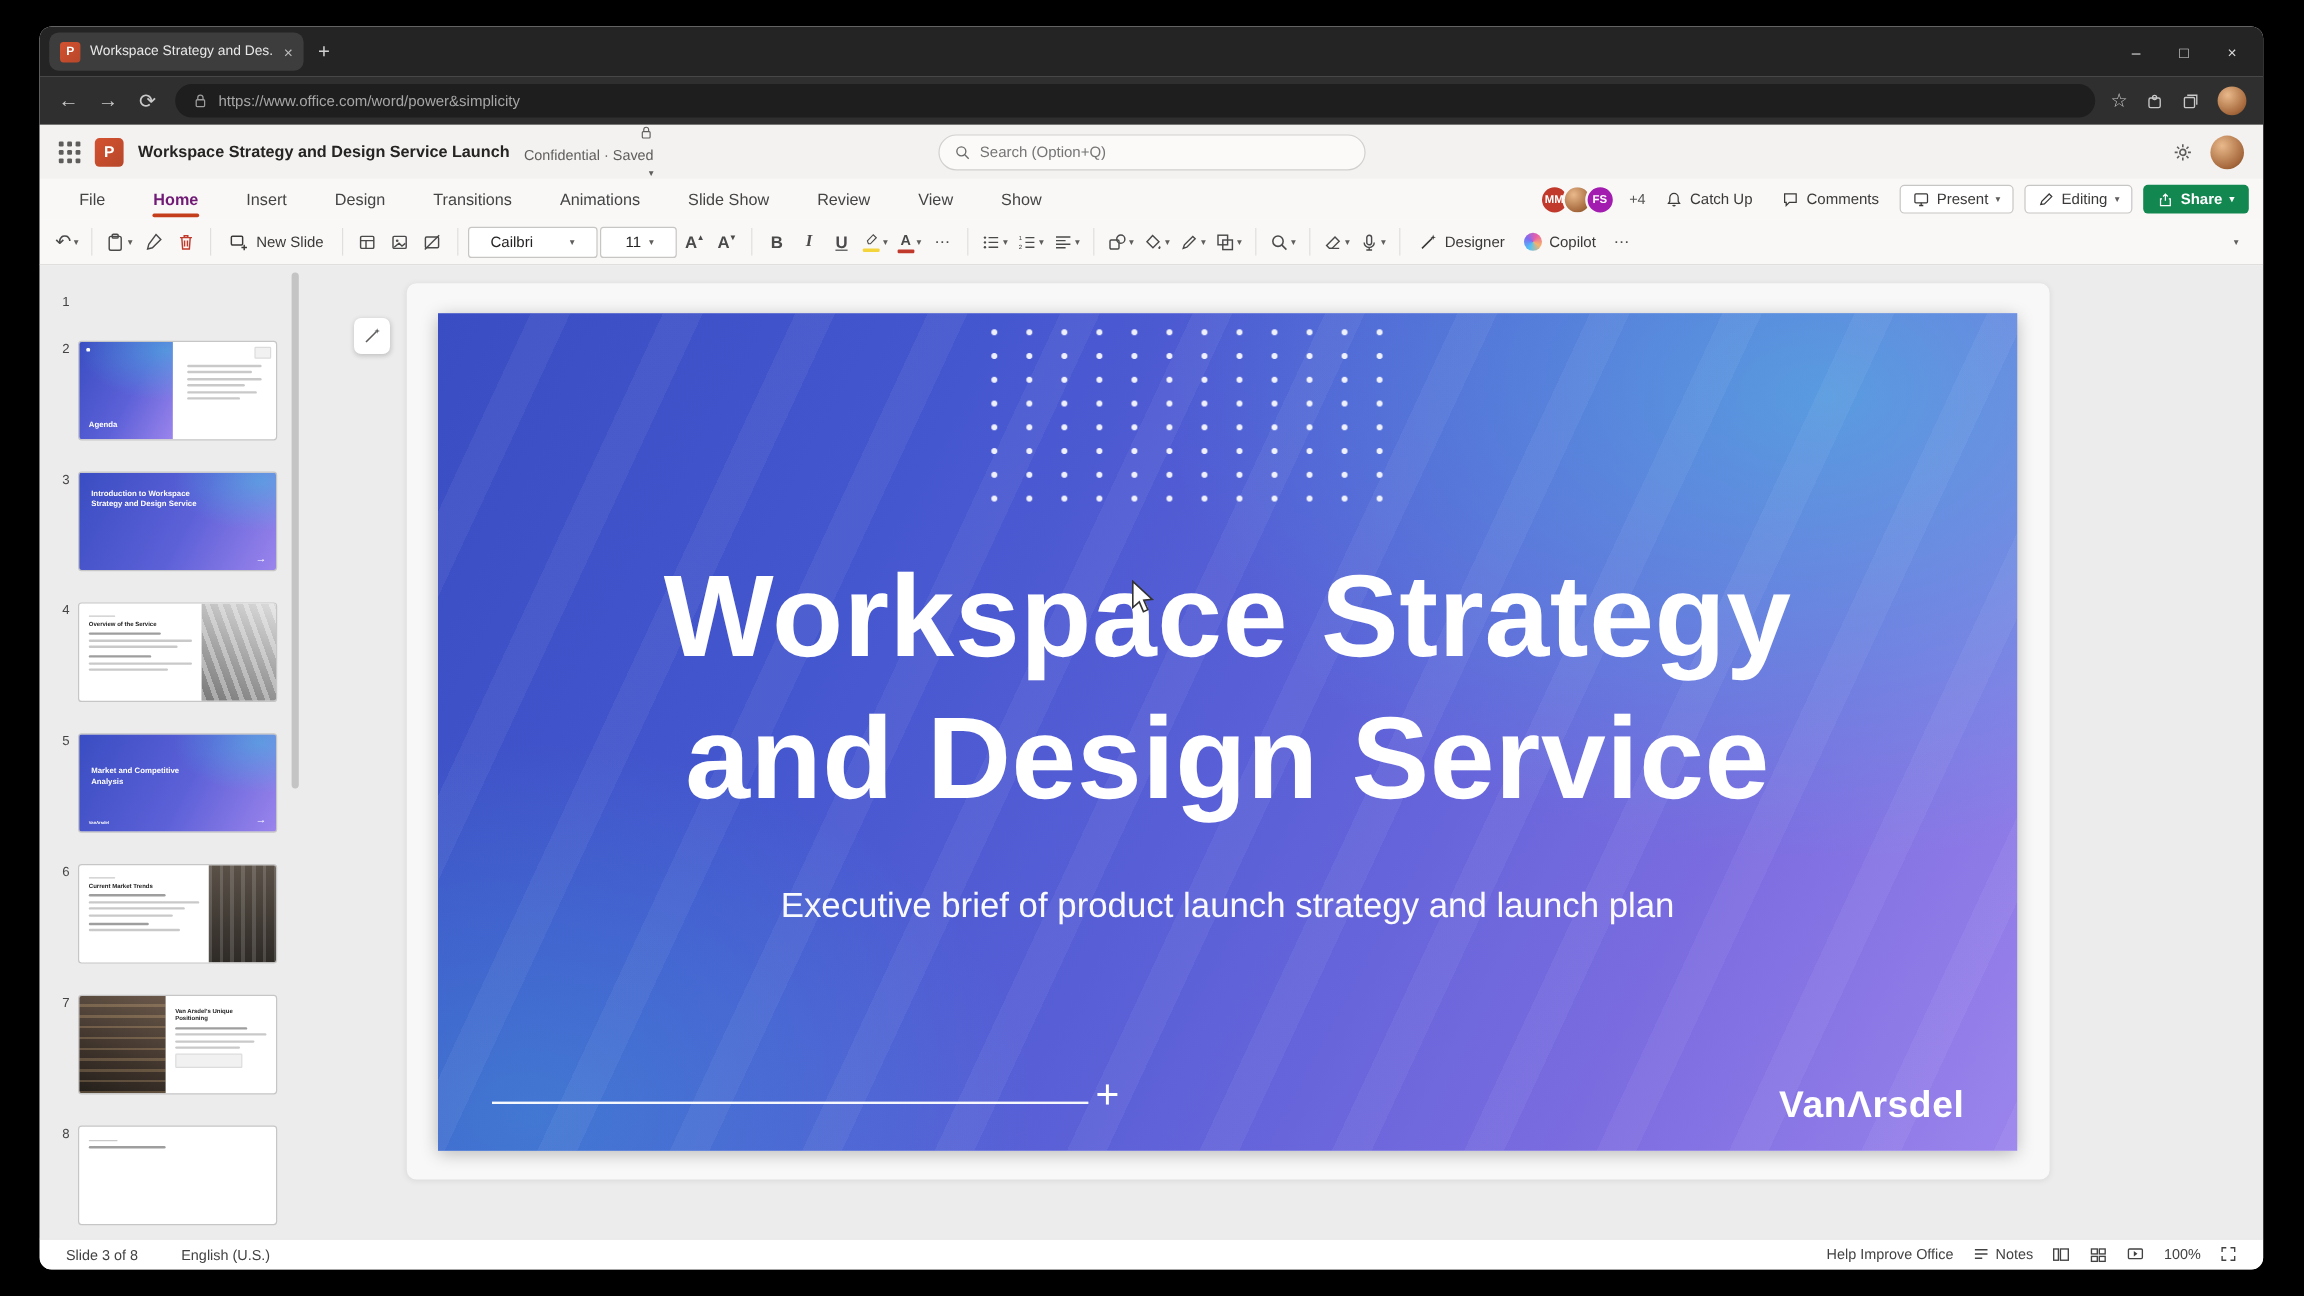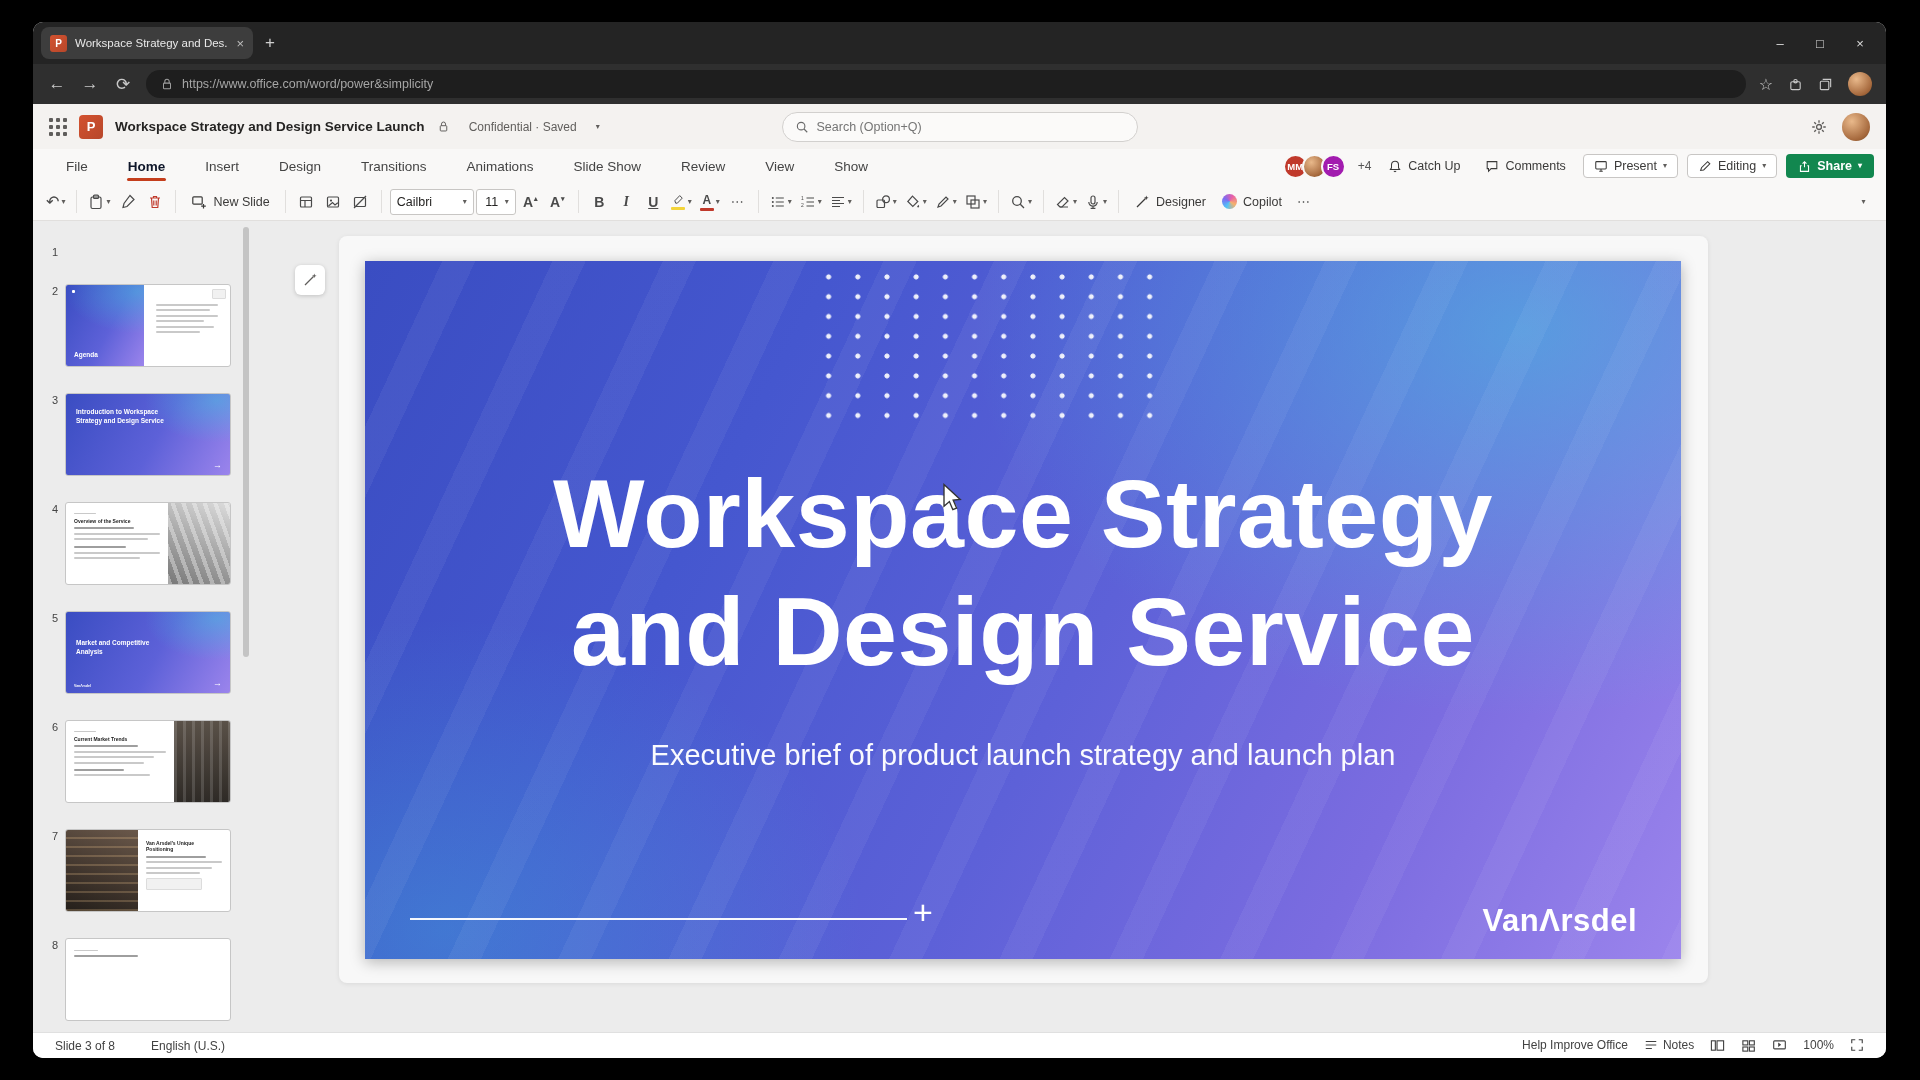--- a/index.html
+++ b/index.html
@@ -28,31 +28,31 @@
   .urlicons { display:flex; align-items:center; gap:15px; color:#c9c9c9; }
   .uravatar { width:24px; height:24px; border-radius:50%; background:radial-gradient(circle at 35% 30%, #e9b98b, #a5683c 70%, #6e441f); }
 
   
   .appheader { height:45px; background:#f4f2f0; display:flex; align-items:center; padding:0 16px; gap:12px; flex:0 0 auto; position:relative; }
   .waffle { display:grid; grid-template-columns:repeat(3,4px); grid-auto-rows:4px; gap:3px; }
   .waffle i { background:#5f5d5b; border-radius:1px; }
   .pptlogo { width:24px; height:24px; border-radius:4px; background:linear-gradient(135deg,#d35230,#b7472a);
              color:#fff; font-weight:700; font-size:13px; display:flex; align-items:center; justify-content:center; }
   .doctitle { font-size:13.5px; color:#252423; font-weight:600; }
-  .docmeta { display:flex; align-items:center; gap:19px; color:#605e5c; font-size:12px; }
+  .docmeta { display:flex; align-items:flex-end; gap:5px; color:#605e5c; font-size:12px;flex-direction:column; }
   .searchbox { position:absolute; left:50%; transform:translateX(-50%); width:356px; height:30px; background:#fbfaf9;
                border:1px solid #d2d0ce; border-radius:15px; display:flex; align-items:center; gap:8px; padding:0 12px; }
   .searchbox input { flex:1; border:none; outline:none; background:transparent; font-size:12.5px; color:#6b6b6b; font-family:inherit; }
   .hdrright { margin-left:auto; display:flex; align-items:center; gap:14px; color:#5f5d5b; }
   .hdravatar { width:28px; height:28px; border-radius:50%; background:radial-gradient(circle at 35% 30%, #e9b98b, #a5683c 70%, #6e441f); }
 
   
   .tabsrow { height:34px; background:#f9f8f7; display:flex; align-items:center; padding:0 12px 0 22px; gap:18px; flex:0 0 auto; }
   .rtab { font-size:13.5px; color:#444; padding:6px 11px; position:relative; white-space:nowrap; }
-  .rtab.active { font-weight:700; color:#0f172a; }
+  .rtab.active { font-weight:700; color:#701a75; }
   .rtab.active::after { content:""; position:absolute; left:10px; right:10px; bottom:-1px; height:3px; background:#c43e1c; border-radius:2px; }
   .collab { margin-left:auto; display:flex; align-items:center; gap:9px; }
   .avastack { display:flex; align-items:center; }
   .ava { width:25px; height:25px; border-radius:50%; border:2px solid #f9f8f7; display:flex; align-items:center; justify-content:center;
          font-size:9.5px; font-weight:700; color:#fff; margin-left:-6px; }
   .ava:first-child { margin-left:0; }
   .ava.photo { background:radial-gradient(circle at 35% 30%, #e9b98b, #a5683c 70%, #6e441f); }
   .overflowct { font-size:12px; color:#555; margin-left:3px; }
   .flatbtn { display:flex; align-items:center; gap:6px; font-size:12.5px; color:#3b3a39; padding:5px 8px; border-radius:4px; }
   .linedbtn { display:flex; align-items:center; gap:6px; font-size:12.5px; color:#3b3a39; padding:4px 10px;
@@ -62,21 +62,21 @@
   .cv { font-size:8px; color:#605e5c; line-height:1; }
   .sharebtn .cv, .slide .cv { color:#fff; }
 
   
   .toolbar { height:38px; background:#f9f8f7; border-bottom:1px solid #e1dfdd; display:flex; align-items:center;
              padding:0 10px; gap:2px; flex:0 0 auto; color:#4a4a4a; }
   .tb { height:29px; min-width:25px; display:flex; align-items:center; justify-content:center; gap:2px; border-radius:4px; padding:0 3px; }
   .tb svg { display:block; }
   .sep { width:1px; height:23px; background:#e1dfdd; margin:0 6px; flex:0 0 auto; }
   .glyph { font-size:16px; color:#4a4a4a; }
-  .combo { display:flex; align-items:center; gap:4px; border:1px solid #c8c6c4; border-radius:3px; background:#fff; height:26px; padding:0 6px; }
+  .combo { display:flex; align-items:center; gap:4px; border:1px solid #c8c6c4; border-radius:3px; background:#fff; height:26px; padding:0 18px; }
   .combo input { border:none; outline:none; background:transparent; font-size:12.5px; font-family:inherit; color:#252423; }
   .fname input { width:62px; }
   .fsize input { width:18px; text-align:center; }
   .Aa { font-size:14px; font-weight:600; display:flex; align-items:flex-start; line-height:1; }
   .Aa .tiny { font-size:7px; margin-left:1px; }
   .bld { font-weight:800; font-size:14px; }
   .itl { font-style:italic; font-family:"Liberation Serif",serif; font-size:14px; font-weight:600; }
   .und { text-decoration:underline; font-size:14px; font-weight:600; }
   .colorbar { position:relative; display:flex; flex-direction:column; align-items:center; gap:1px; }
   .colorbar .barline { width:14px; height:3px; border-radius:1px; }

